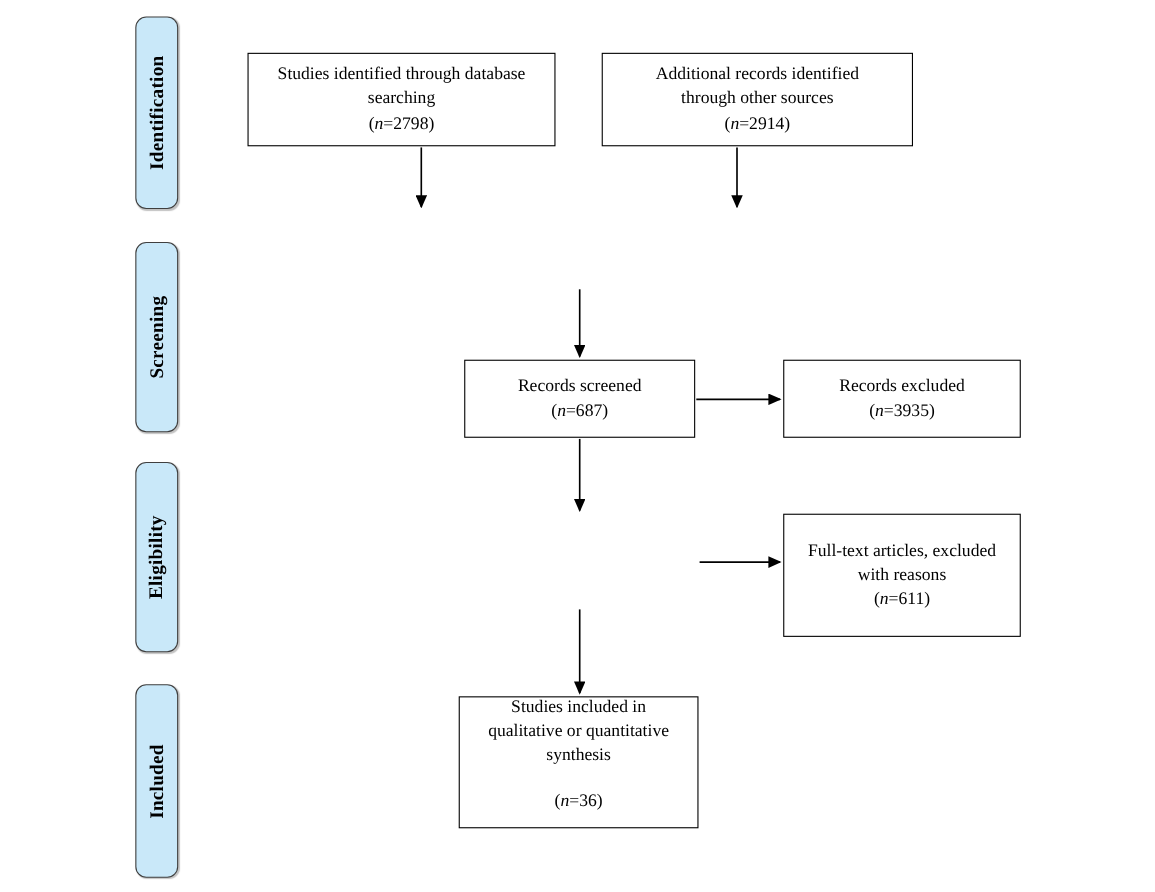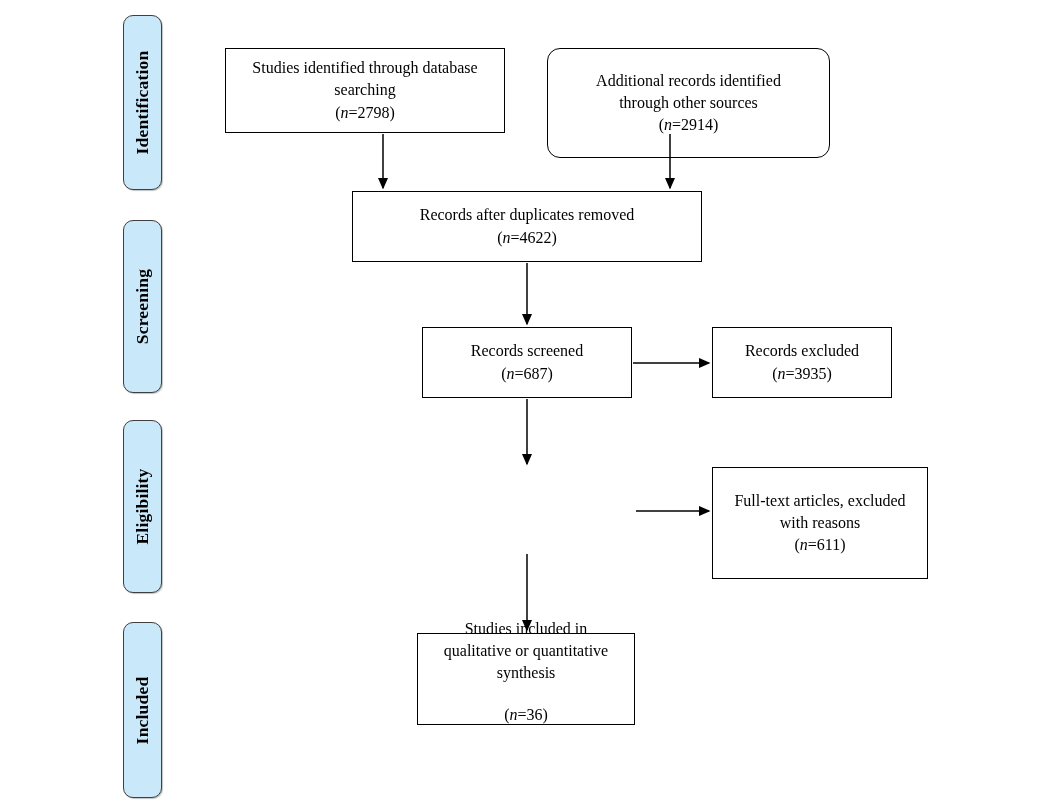--- a/index.html
+++ b/index.html
@@ -53,27 +53,27 @@
     justify-content: center;
     text-align: center;
     font-size: 16px;
     line-height: 1.38;
     padding: 2px 6px;
   }
   .fbox .label { white-space: pre-line; }
   .fbox .count i { font-style: italic; }
 
   .box-db          { left: 225px; top: 48px;  width: 280px; height: 85px; }
-  .box-other       { left: 547px; top: 48px;  width: 283px; height: 110px; border-radius: 13px; }
+  .box-other       { left: 547px; top: 48px;  width: 283px; height: 85px; }
   .box-dedup       { left: 352px; top: 191px; width: 350px; height: 71px; }
   .box-screened    { left: 422px; top: 327px; width: 210px; height: 71px; }
-  .box-excluded    { left: 712px; top: 327px; width: 180px; height: 71px; }
+  .box-excluded    { left: 712px; top: 327px; width: 216px; height: 71px; }
   .box-fulltext    { left: 417px; top: 467px; width: 218px; height: 86px; }
   .box-ft-excluded { left: 712px; top: 467px; width: 216px; height: 112px; }
-  .box-included    { left: 417px; top: 633px; width: 218px; height: 92px; padding-bottom: 16px; gap: 20px; }
+  .box-included    { left: 417px; top: 633px; width: 218px; height: 120px; padding-bottom: 16px; gap: 20px; }
 
   svg.arrows {
     position: absolute;
     left: 0; top: 0;
     pointer-events: none;
   }
   svg.arrows line {
     stroke: var(--arrow, #000000);
     stroke-width: 1.5;
   }
@@ -101,24 +101,20 @@
 searching</div>
     <div class="count">(<i>n</i>=2798)</div>
   </div>
 
   <div class="fbox box-other">
     <div class="label">Additional records identified
 through other sources</div>
     <div class="count">(<i>n</i>=2914)</div>
   </div>
 
-  <div class="fbox box-dedup">
-    <div class="label">Records after duplicates removed</div>
-    <div class="count">(<i>n</i>=4622)</div>
-  </div>
 
   <div class="fbox box-screened">
     <div class="label">Records screened</div>
     <div class="count">(<i>n</i>=687)</div>
   </div>
 
   <div class="fbox box-excluded">
     <div class="label">Records excluded</div>
     <div class="count">(<i>n</i>=3935)</div>
   </div>

